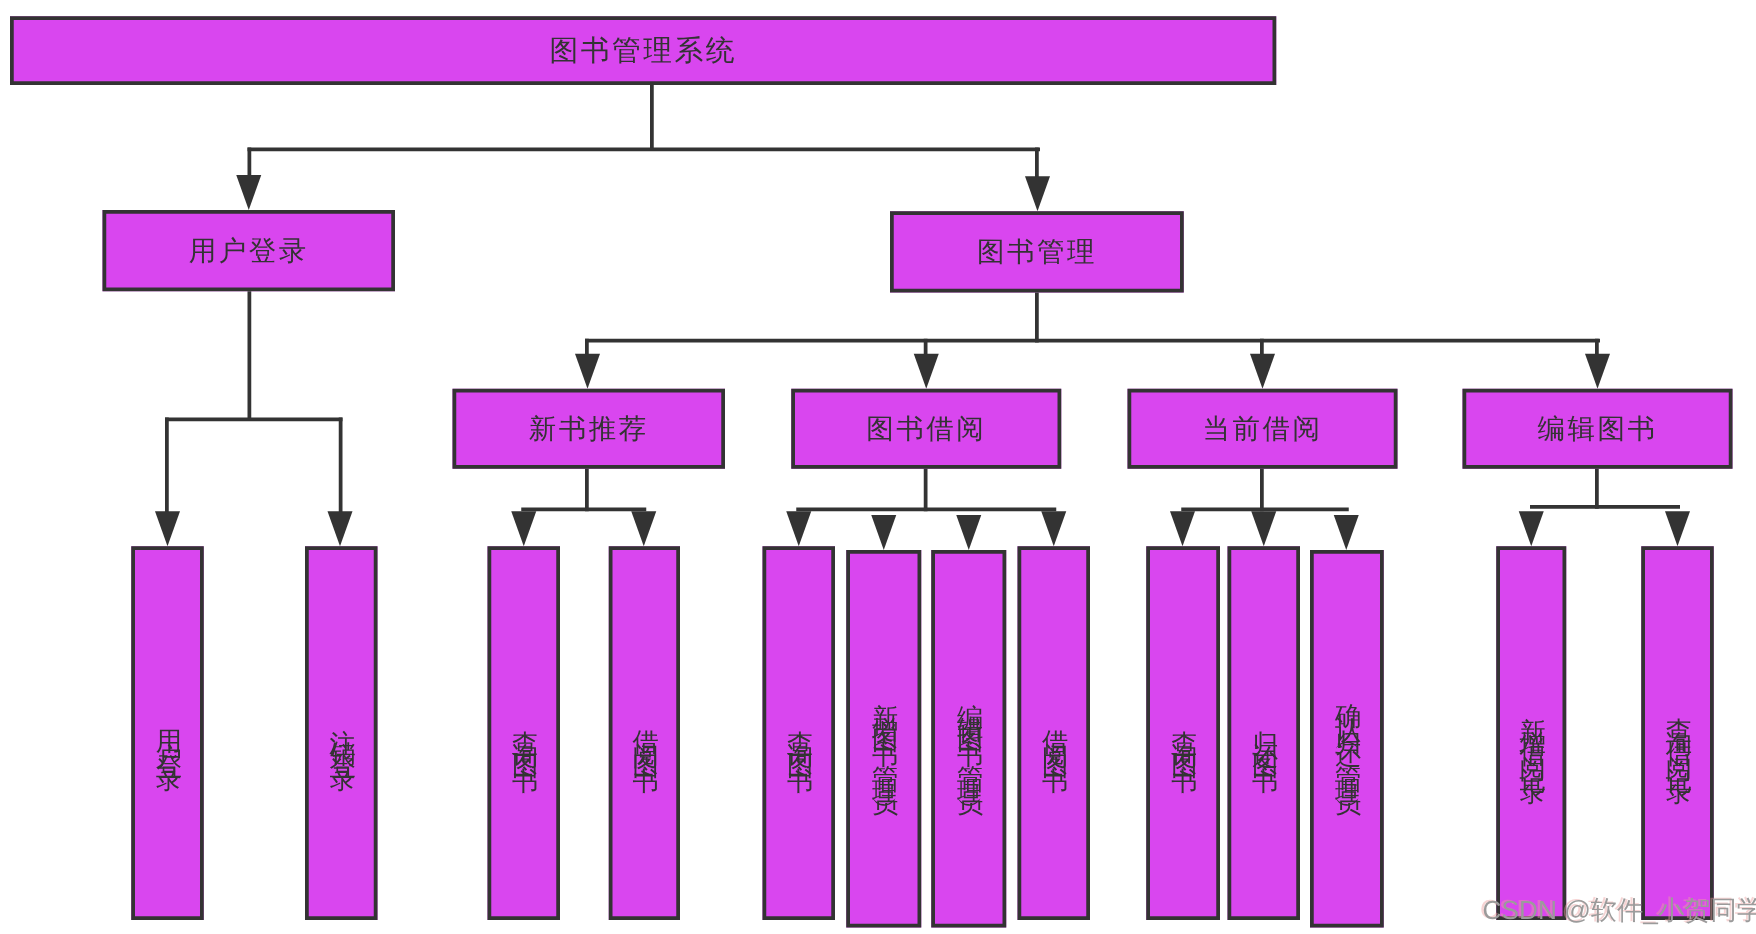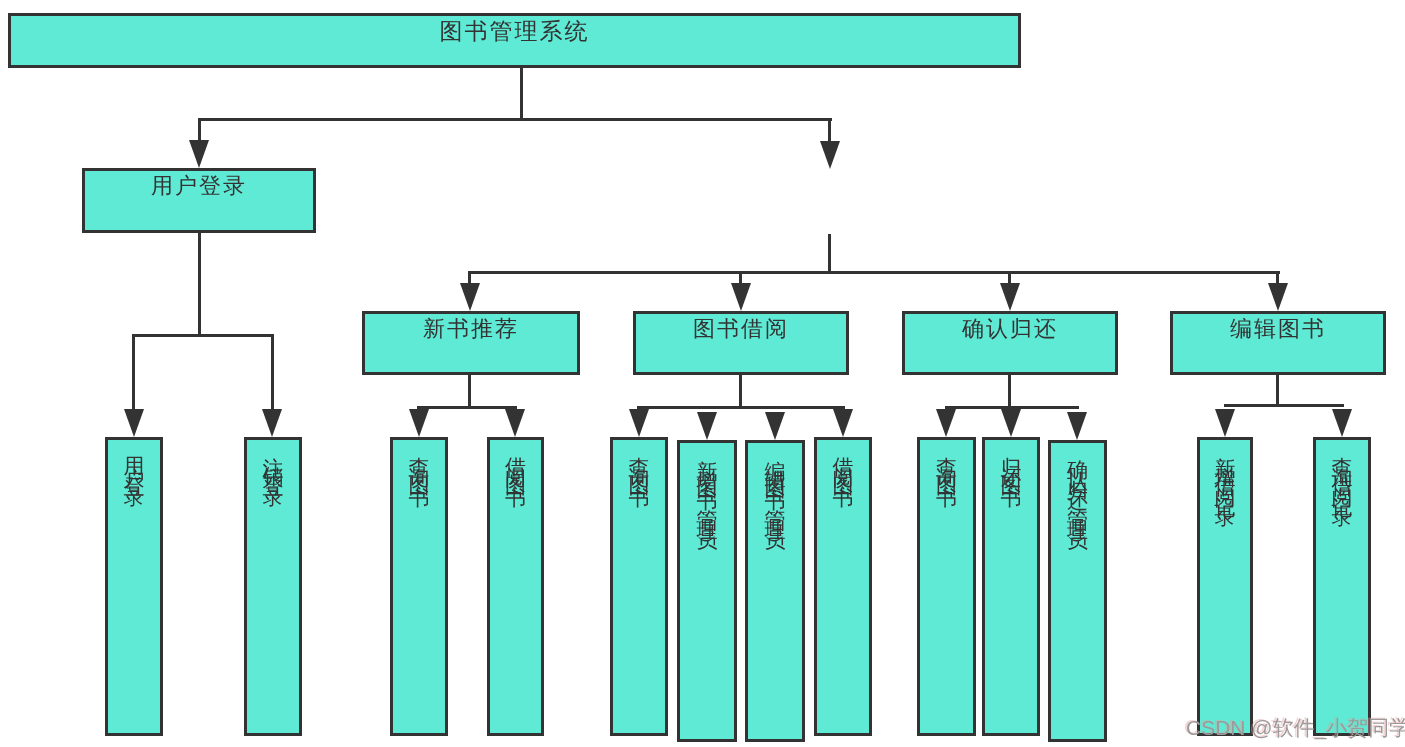--- a/index.html
+++ b/index.html
@@ -1,22 +1,22 @@
 <!DOCTYPE html>
 <html><head>
 <meta charset="utf-8">
 <style>
   html,body{margin:0;padding:0;background:#ffffff;}
   .canvas{
     position:relative;width:1405px;height:747px;background:#ffffff;overflow:hidden;
     font-family:"Liberation Sans","DejaVu Sans",sans-serif;color:#333333;
   }
   .box{
-    position:absolute;background:#5eead4;border:3px solid #333333;box-sizing:border-box;
-    display:flex;align-items:flex-start;justify-content:center;
+    position:absolute;background:#d946ef;border:3px solid #333333;box-sizing:border-box;
+    display:flex;align-items:center;justify-content:center;
   }
   .lbl{font-size:22px;color:#333333;letter-spacing:2px;white-space:nowrap;}
   .root-lbl{font-size:23px;}
   .vlbl{
     writing-mode:vertical-rl;text-orientation:mixed;
     font-size:21px;letter-spacing:10px;line-height:1.05;color:#333333;
   }
   .vline{position:absolute;width:3px;background:#333333;}
   .hline{position:absolute;height:3px;background:#333333;}
   .arrow{
@@ -42,20 +42,23 @@
   <div class="vline" style="left:520px;top:68px;height:51px;"></div>
   <div class="hline" style="left:198px;top:118px;width:634px;"></div>
   <div class="vline" style="left:198px;top:118px;height:25px;"></div>
   <div class="vline" style="left:828px;top:118px;height:25px;"></div>
   <div class="arrow" style="left:189px;top:140px;"></div>
   <div class="arrow" style="left:820px;top:141px;"></div>
 
   <div class="box" style="left:82px;top:168px;width:234px;height:65px;">
     <span class="lbl">用户登录</span>
   </div>
+  <div class="box" style="left:712px;top:169px;width:235px;height:65px;">
+    <span class="lbl">图书管理</span>
+  </div>
 
   <div class="vline" style="left:198px;top:233px;height:103px;"></div>
   <div class="hline" style="left:132px;top:334px;width:142px;"></div>
   <div class="vline" style="left:132px;top:334px;height:78px;"></div>
   <div class="vline" style="left:271px;top:334px;height:78px;"></div>
   <div class="arrow" style="left:124px;top:409px;"></div>
   <div class="arrow" style="left:262px;top:409px;"></div>
 
   <div class="vline" style="left:828px;top:234px;height:40px;"></div>
   <div class="hline" style="left:468px;top:271px;width:812px;"></div>
@@ -68,21 +71,21 @@
   <div class="arrow" style="left:1000px;top:283px;"></div>
   <div class="arrow" style="left:1268px;top:283px;"></div>
 
   <div class="box" style="left:633px;top:311px;width:216px;height:64px;">
     <span class="lbl">图书借阅</span>
   </div>
   <div class="box" style="left:362px;top:311px;width:218px;height:64px;">
     <span class="lbl">新书推荐</span>
   </div>
   <div class="box" style="left:902px;top:311px;width:216px;height:64px;">
-    <span class="lbl">确认归还</span>
+    <span class="lbl">当前借阅</span>
   </div>
   <div class="box" style="left:1170px;top:311px;width:216px;height:64px;">
     <span class="lbl">编辑图书</span>
   </div>
 
   <div class="vline" style="left:468px;top:375px;height:34px;"></div>
   <div class="hline" style="left:417px;top:406px;width:100px;"></div>
   <div class="arrow" style="left:409px;top:409px;"></div>
   <div class="arrow" style="left:505px;top:409px;"></div>
 

